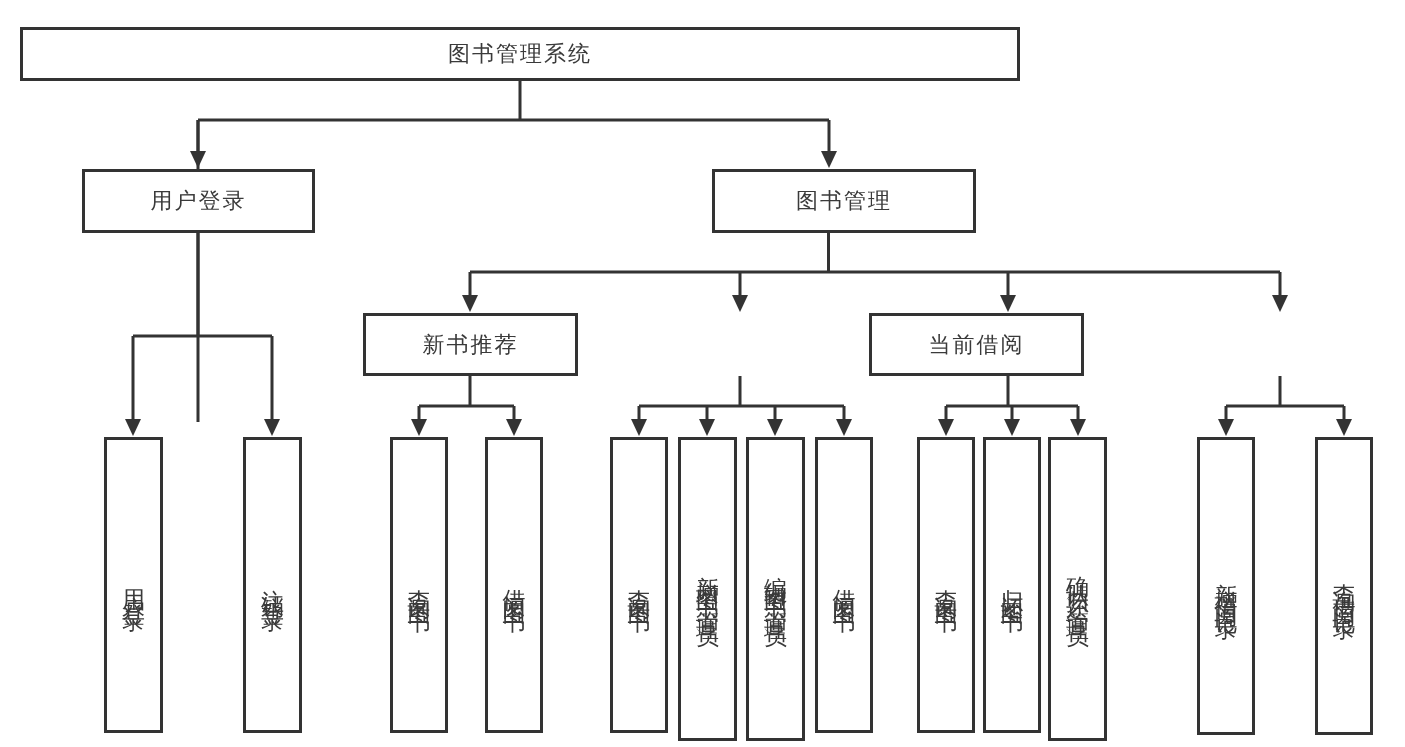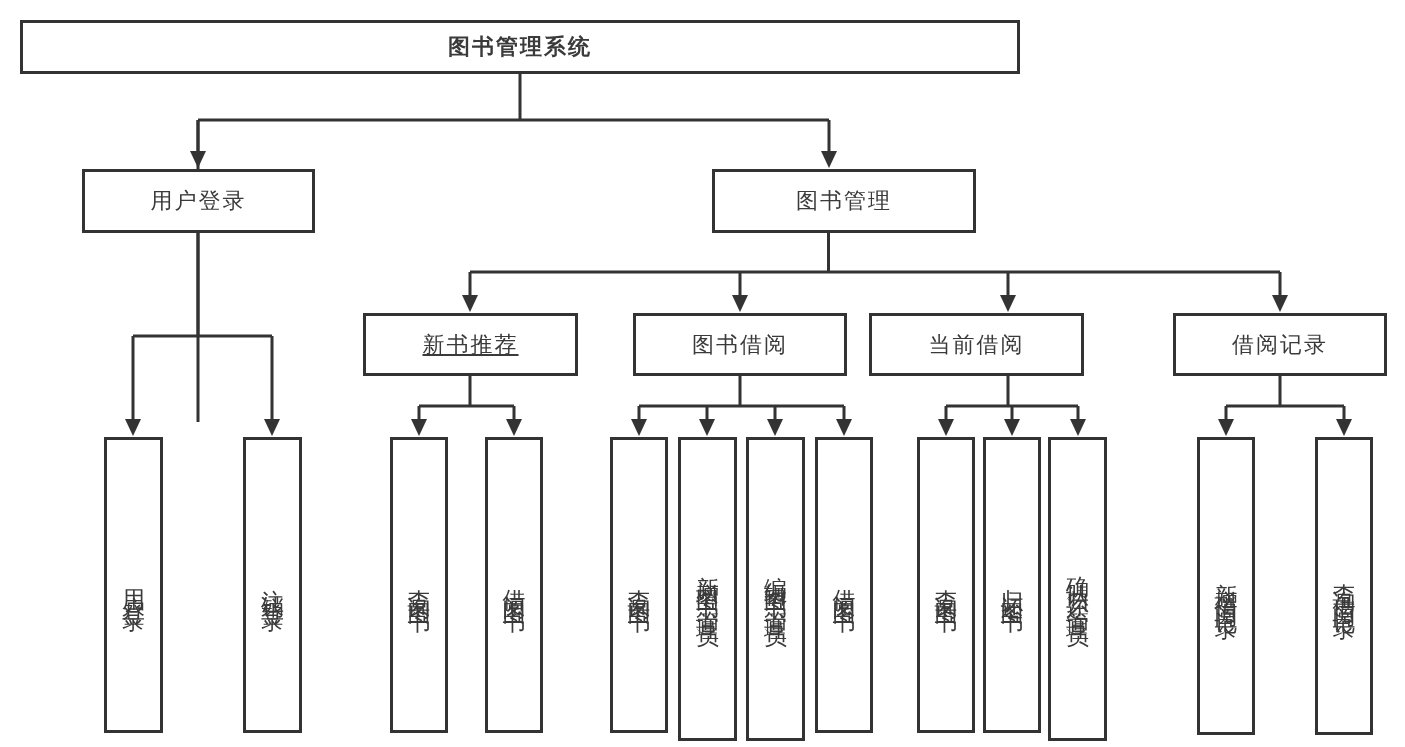--- a/index.html
+++ b/index.html
@@ -37,24 +37,24 @@
     white-space:nowrap;
   }
   .leaf .lbl{
     writing-mode:vertical-rl;
     text-orientation:mixed;
     font-size:23px;
     letter-spacing:7px;
     line-height:1;
     white-space:normal;
   }
-  .root{left:20px;top:20px;width:1000px;height:54px;font-weight:bold;}
+  .root{left:20px;top:27px;width:1000px;height:54px;}
   .l2a{left:82px;top:169px;width:233px;height:64px;}
   .l2b{left:712px;top:169px;width:264px;height:64px;}
-  .l3a{left:363px;top:313px;width:215px;height:63px;text-decoration:underline;}
+  .l3a{left:363px;top:313px;width:215px;height:63px;}
   .l3b{left:633px;top:313px;width:214px;height:63px;}
   .l3c{left:869px;top:313px;width:215px;height:63px;}
   .l3d{left:1173px;top:313px;width:214px;height:63px;}
   .lf1{left:104px;top:437px;width:59px;height:296px;}
   .lf2{left:243px;top:437px;width:59px;height:296px;}
   .lf3{left:390px;top:437px;width:58px;height:296px;}
   .lf4{left:485px;top:437px;width:58px;height:296px;}
   .lf5{left:610px;top:437px;width:58px;height:296px;}
   .lf6{left:678px;top:437px;width:59px;height:304px;}
   .lf7{left:746px;top:437px;width:59px;height:304px;}
@@ -123,28 +123,22 @@
   <div class="node l2a">
     <span class="lbl">用户登录</span>
   </div>
   <div class="node l2b">
     <span class="lbl">图书管理</span>
   </div>
 
   <div class="node l3a">
     <span class="lbl">新书推荐</span>
   </div>
-  <div class="node l3b">
-    <span class="lbl">图书借阅</span>
-  </div>
   <div class="node l3c">
     <span class="lbl">当前借阅</span>
-  </div>
-  <div class="node l3d">
-    <span class="lbl">借阅记录</span>
   </div>
 
   <div class="node leaf lf1">
     <span class="lbl">用户登录</span>
   </div>
   <div class="node leaf lf2">
     <span class="lbl">注销登录</span>
   </div>
 
   <div class="node leaf lf3">

